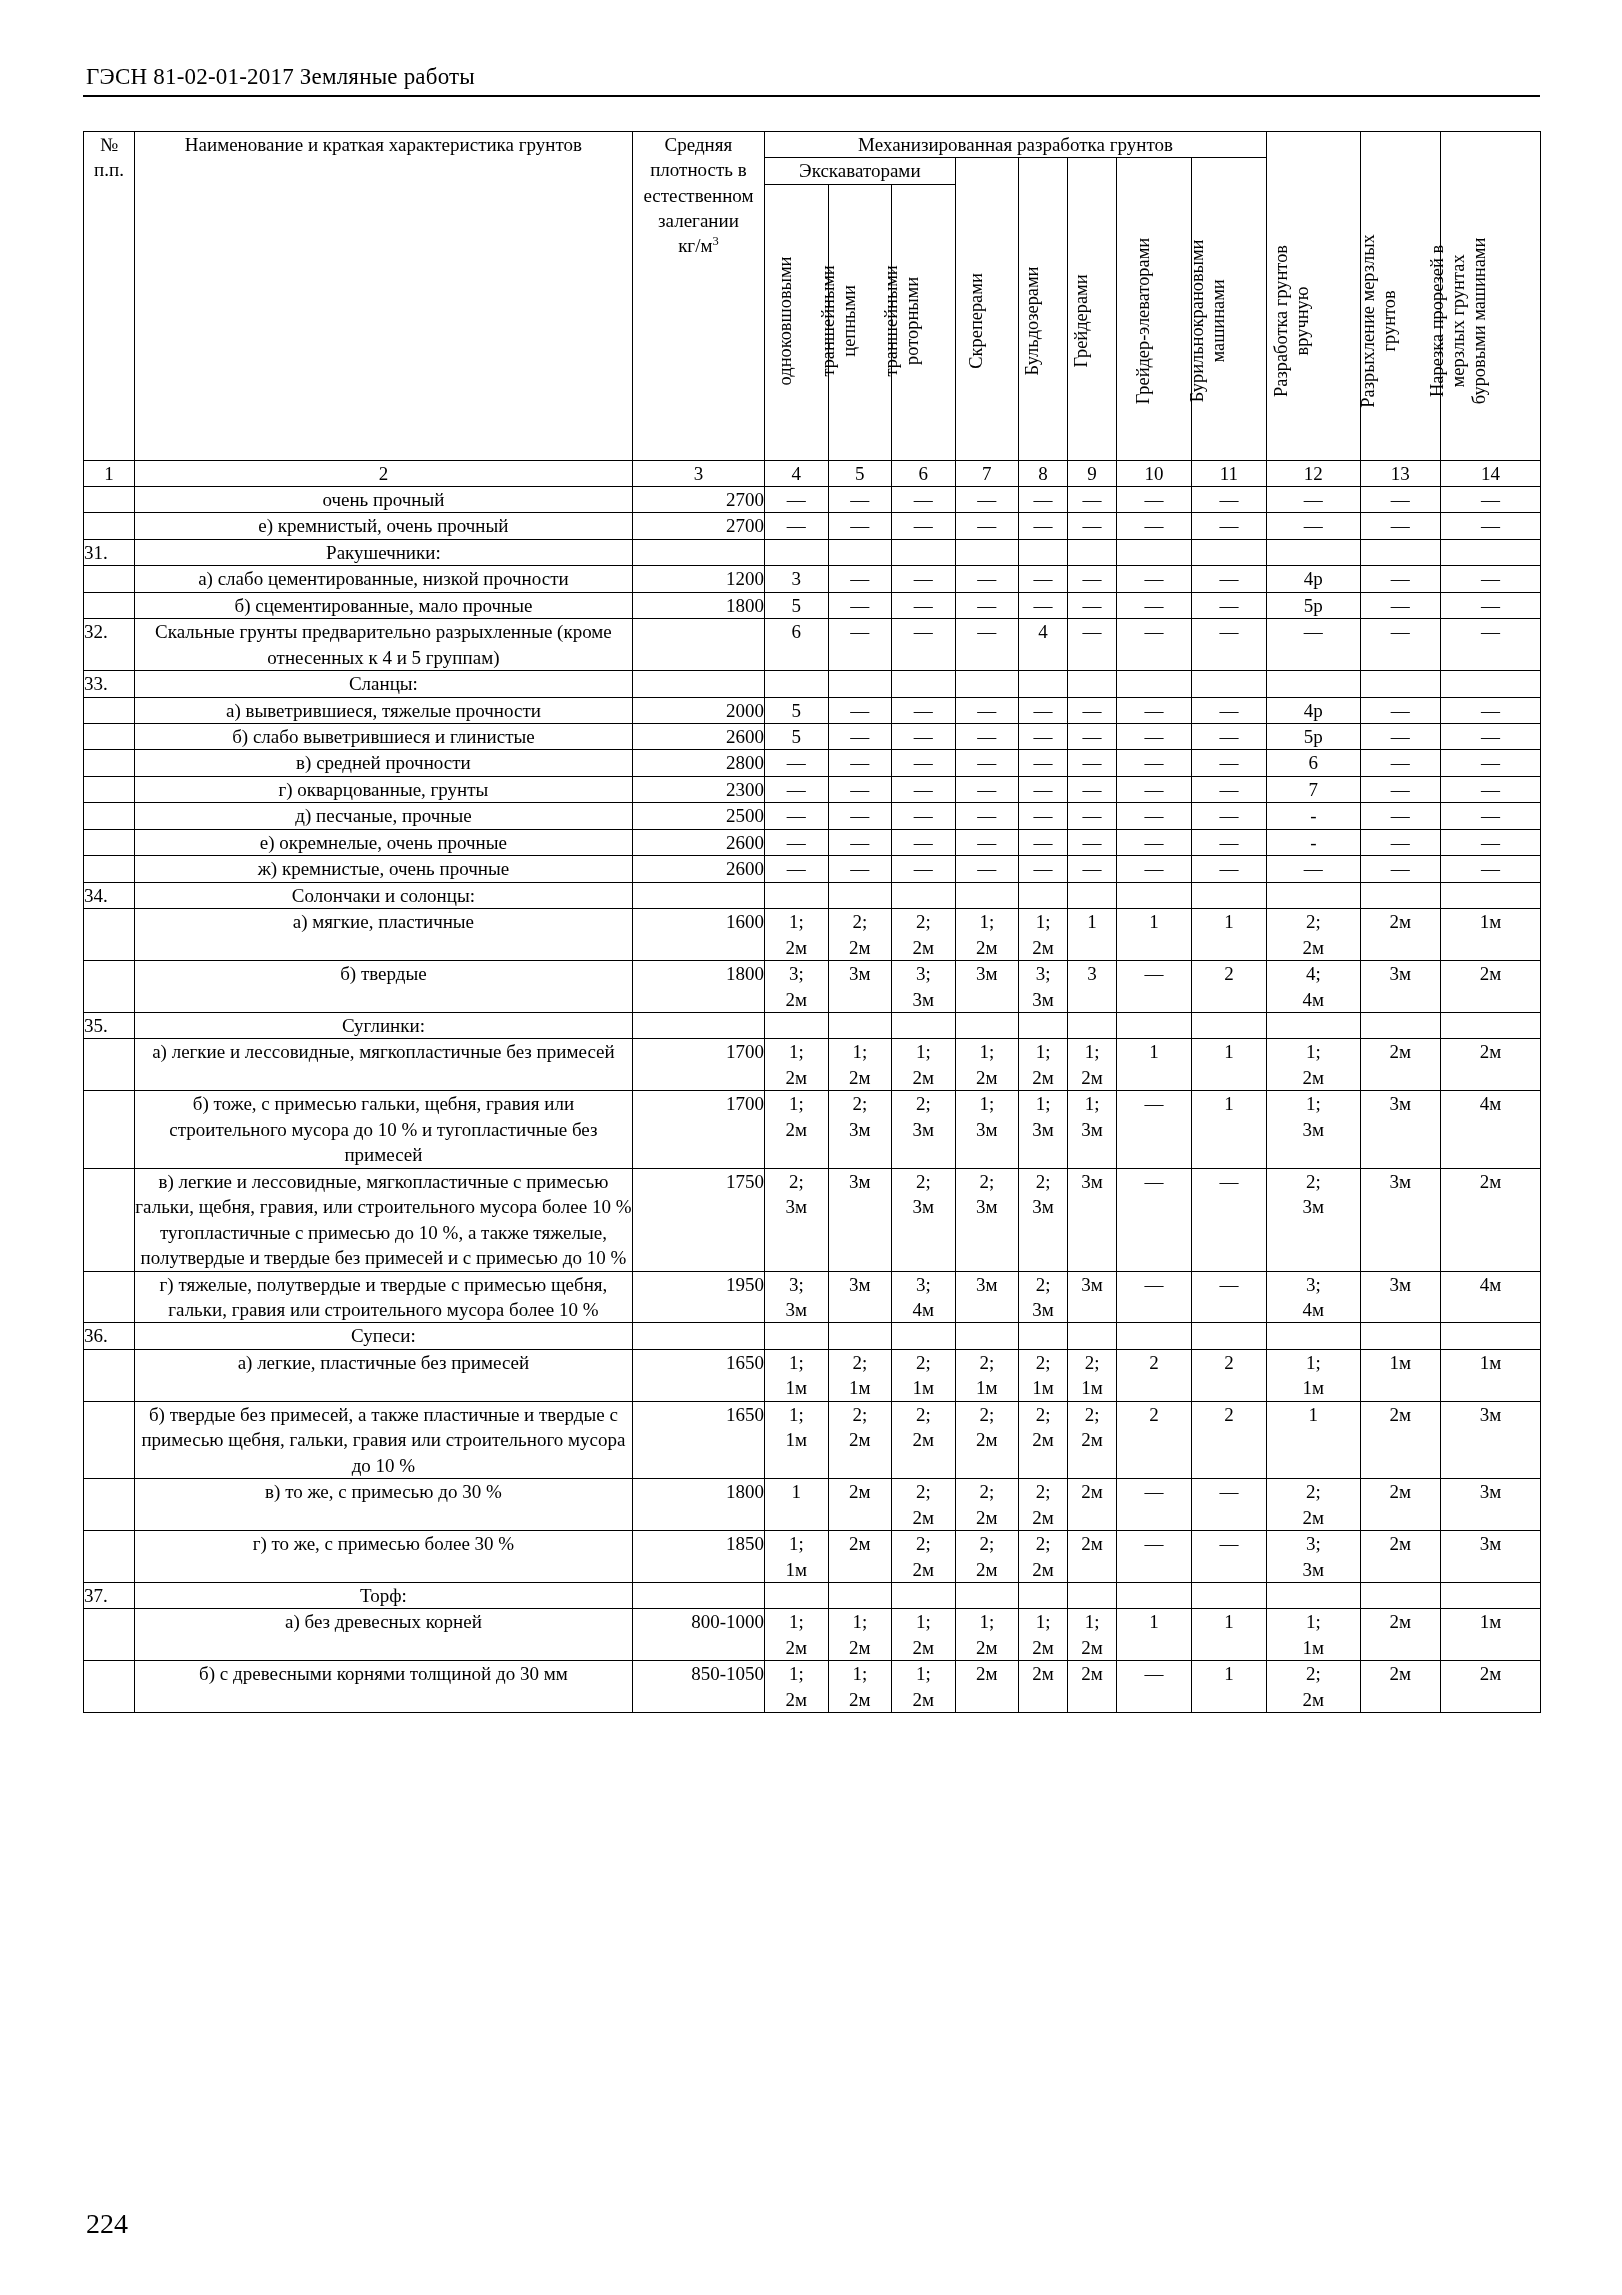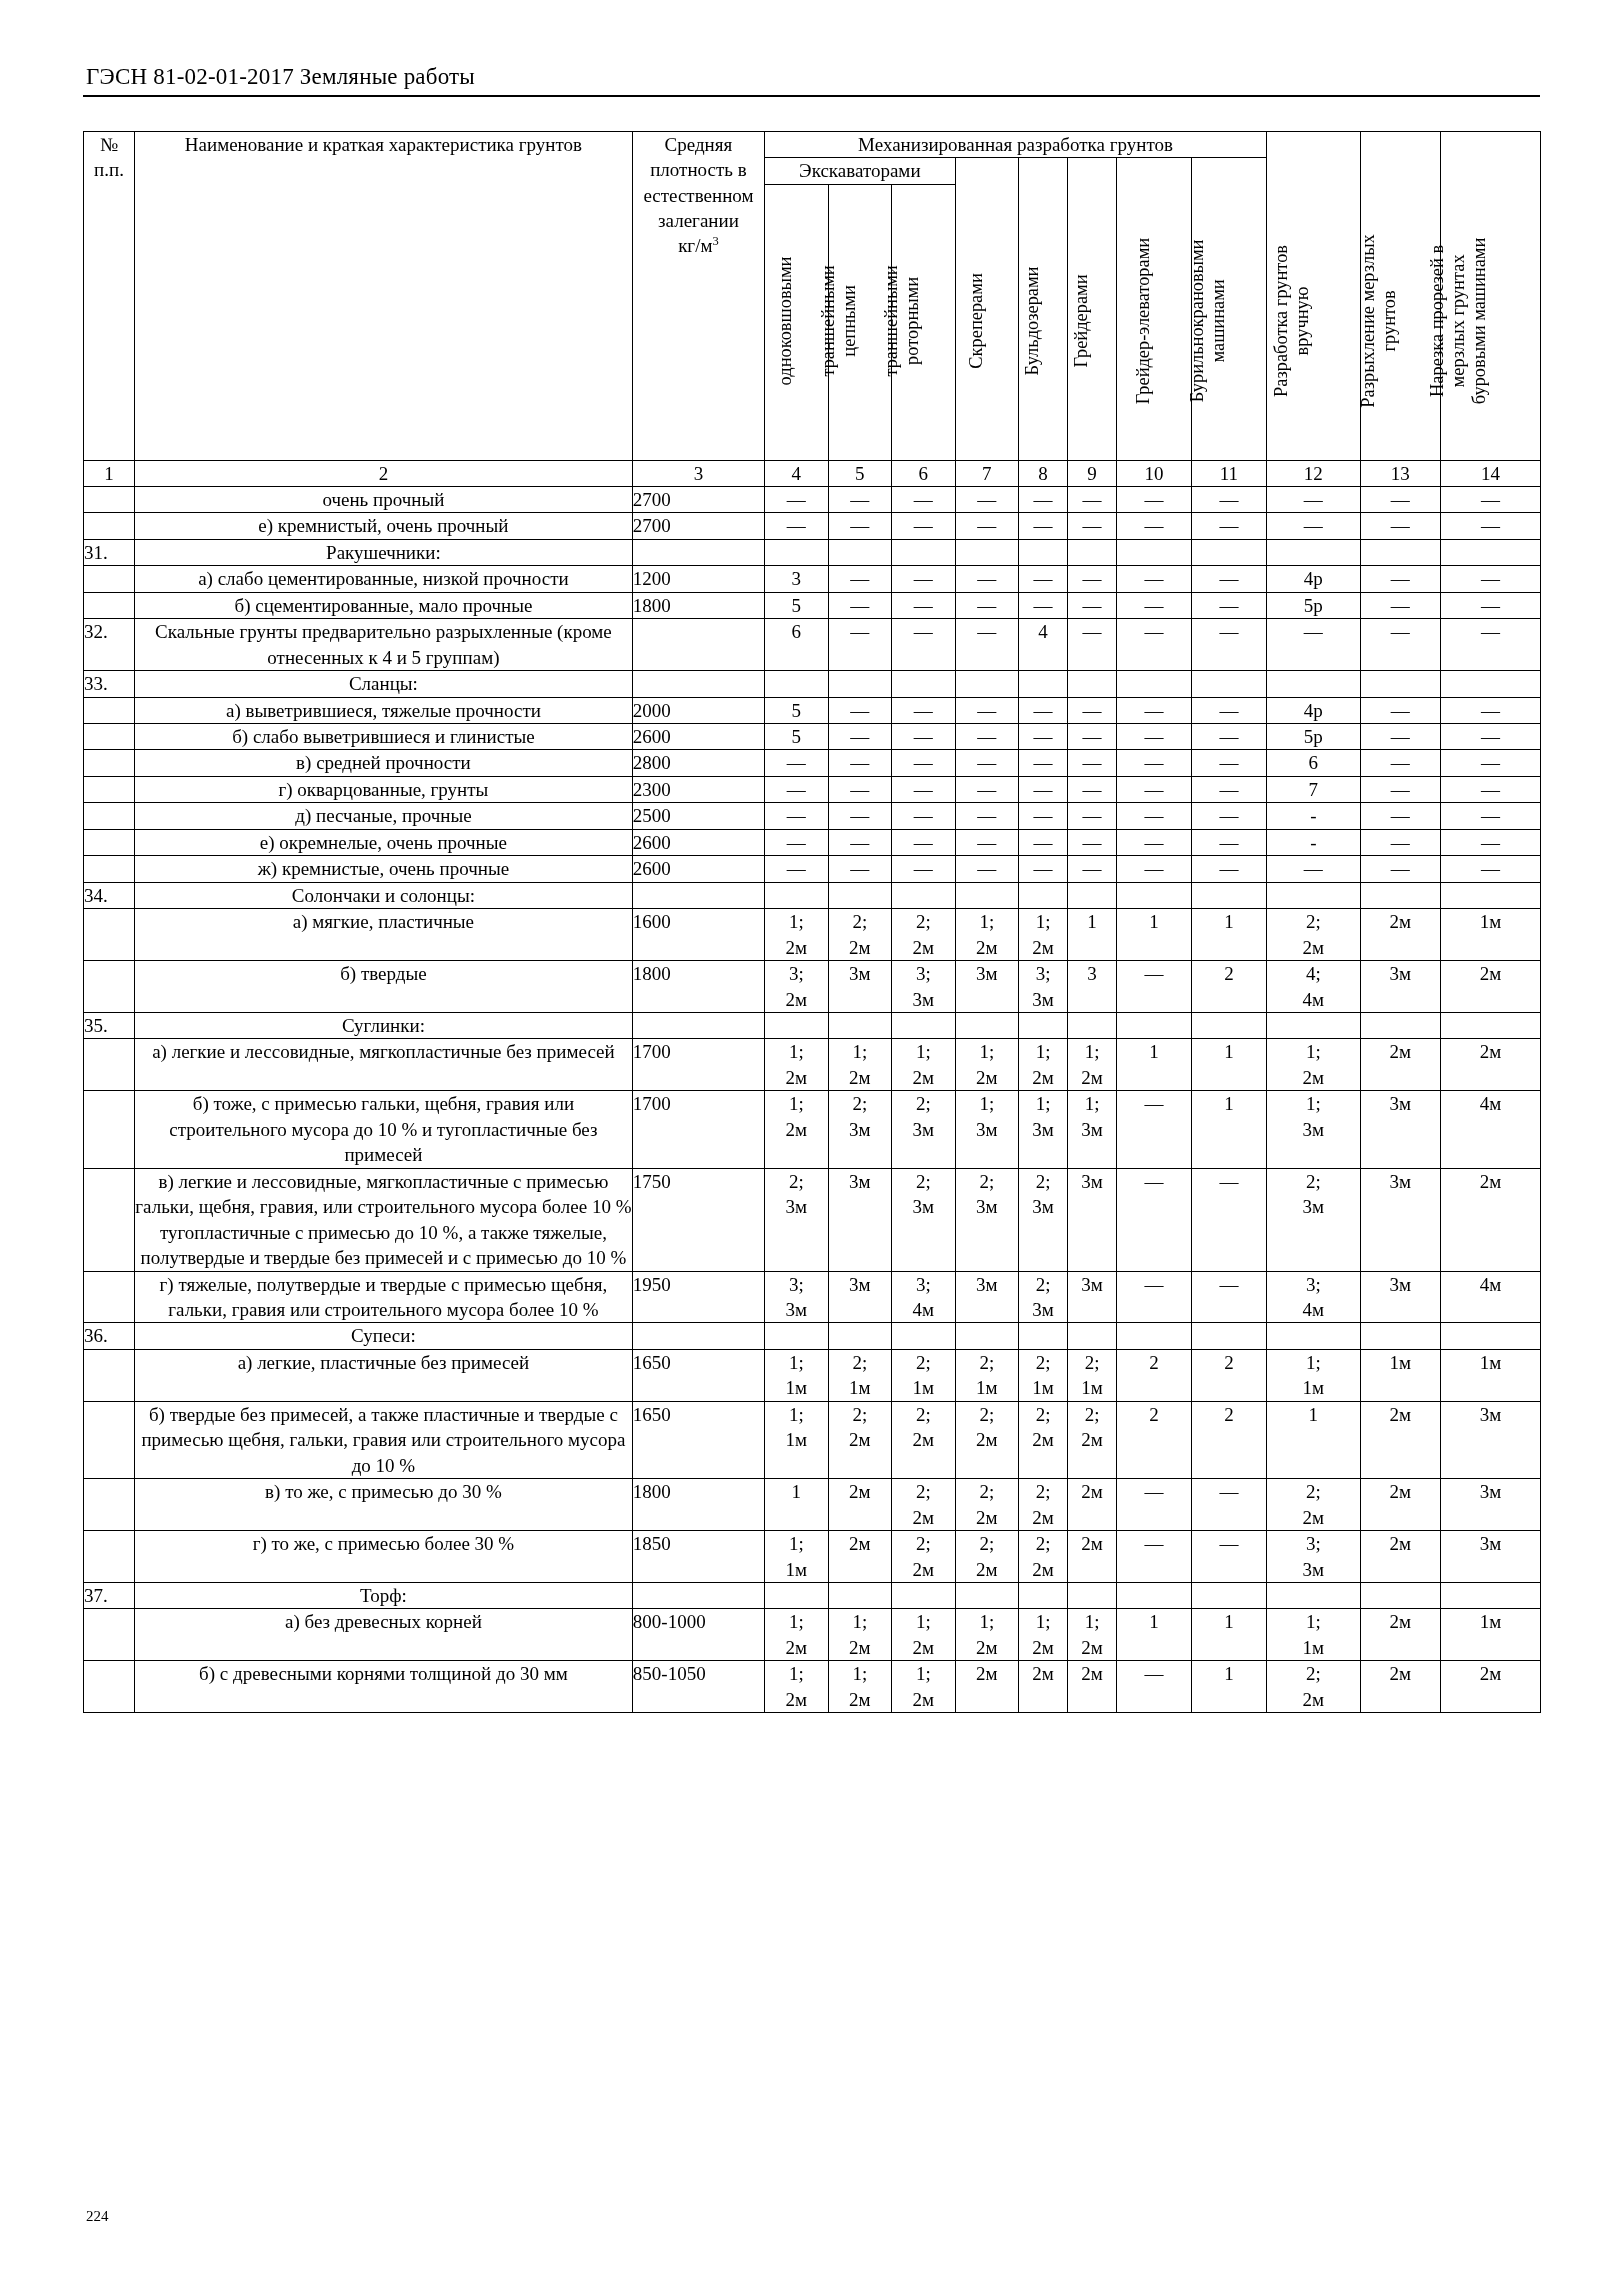--- a/index.html
+++ b/index.html
@@ -83,21 +83,21 @@
   .c-num {
     text-align: left;
     padding: 3.1px 4.6px 3.1px 3.1px;
     white-space: nowrap;
   }
   .c-name {
     text-align: center;
     padding: 3.1px 6.1px 3.1px 7.7px;
   }
   .c-dens {
-    text-align: left;
+    text-align: right;
     padding: 3.1px 4.6px;
     white-space: nowrap;
   }
   .c-val {
     text-align: center;
     padding: 3.1px 1.5px;
     white-space: pre-line;
   }
   
   col.w-no     { width: 49px; }
@@ -113,21 +113,21 @@
   col.w-c11    { width: 72px; }
   col.w-c12    { width: 90px; }
   col.w-c13    { width: 77px; }
   col.w-c14    { width: 96px; }
   sup { font-size: 0.66em; vertical-align: super; line-height: 0; }
   
   .page-number {
     position: absolute;
     left: 86px;
     top: 2208px;
-    font-size: 15px;
+    font-size: 28px;
   }
 </style>
 </head>
 <body>
 
 <div class="page">
 
   <div class="doc-header">ГЭСН 81-02-01-2017 Земляные работы</div>
   <div class="header-rule"></div>
 

